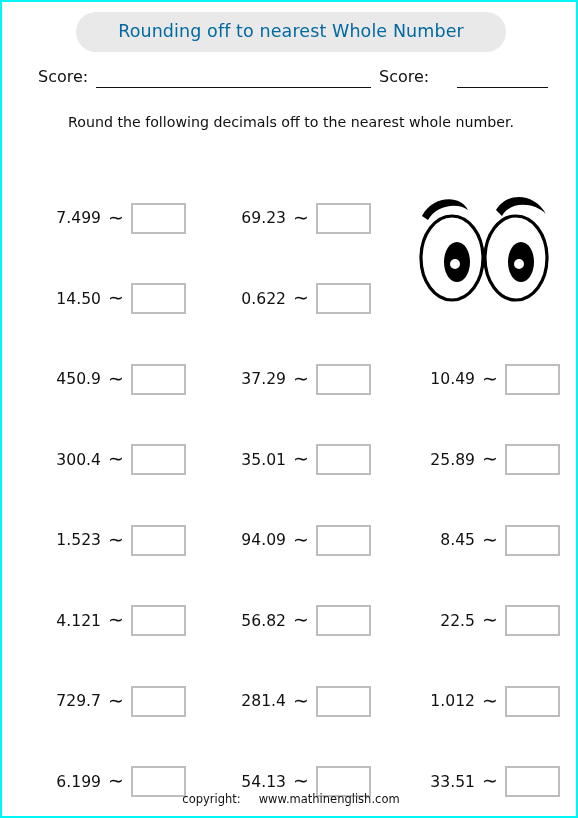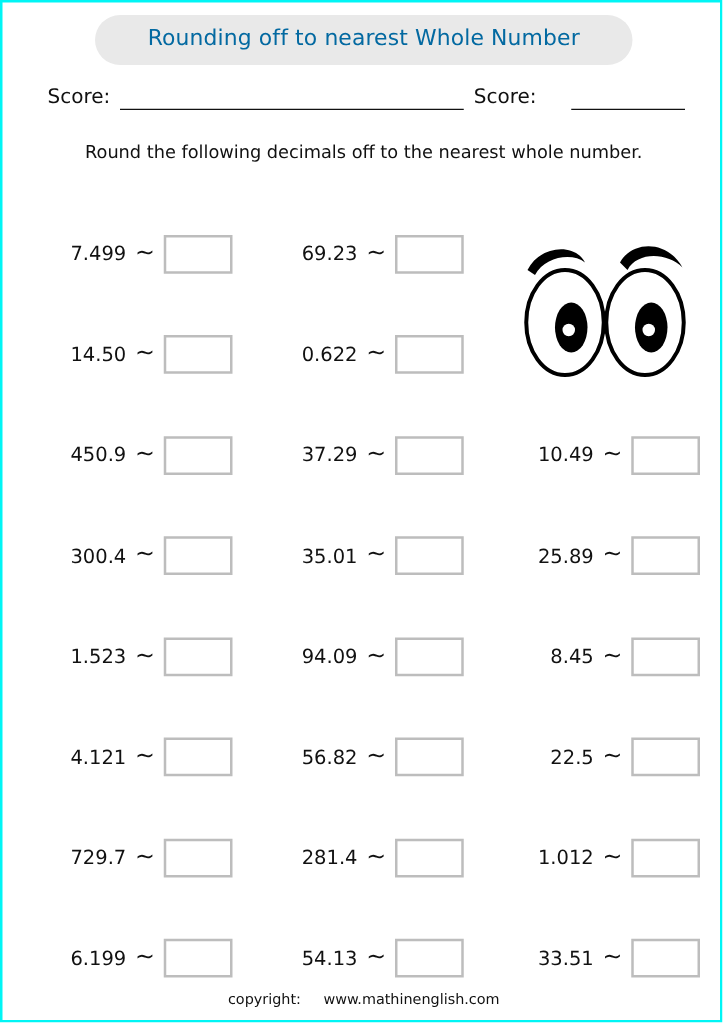--- a/index.html
+++ b/index.html
@@ -82,21 +82,21 @@
     top: 172px;
     left: 0;
     width: 578px;
   }
   .row {
     position: relative;
     height: 80.5px;
   }
   .cell {
     position: absolute;
-    top: 1px;
+    top: 16px;
     height: 56px;
     display: flex;
     align-items: center;
     justify-content: flex-end;
   }
   .cell.col0 { left: 14px;  width: 170px; }
   .cell.col1 { left: 207px; width: 162px; }
   .cell.col2 { left: 396px; width: 162px; }
 
   .num {

